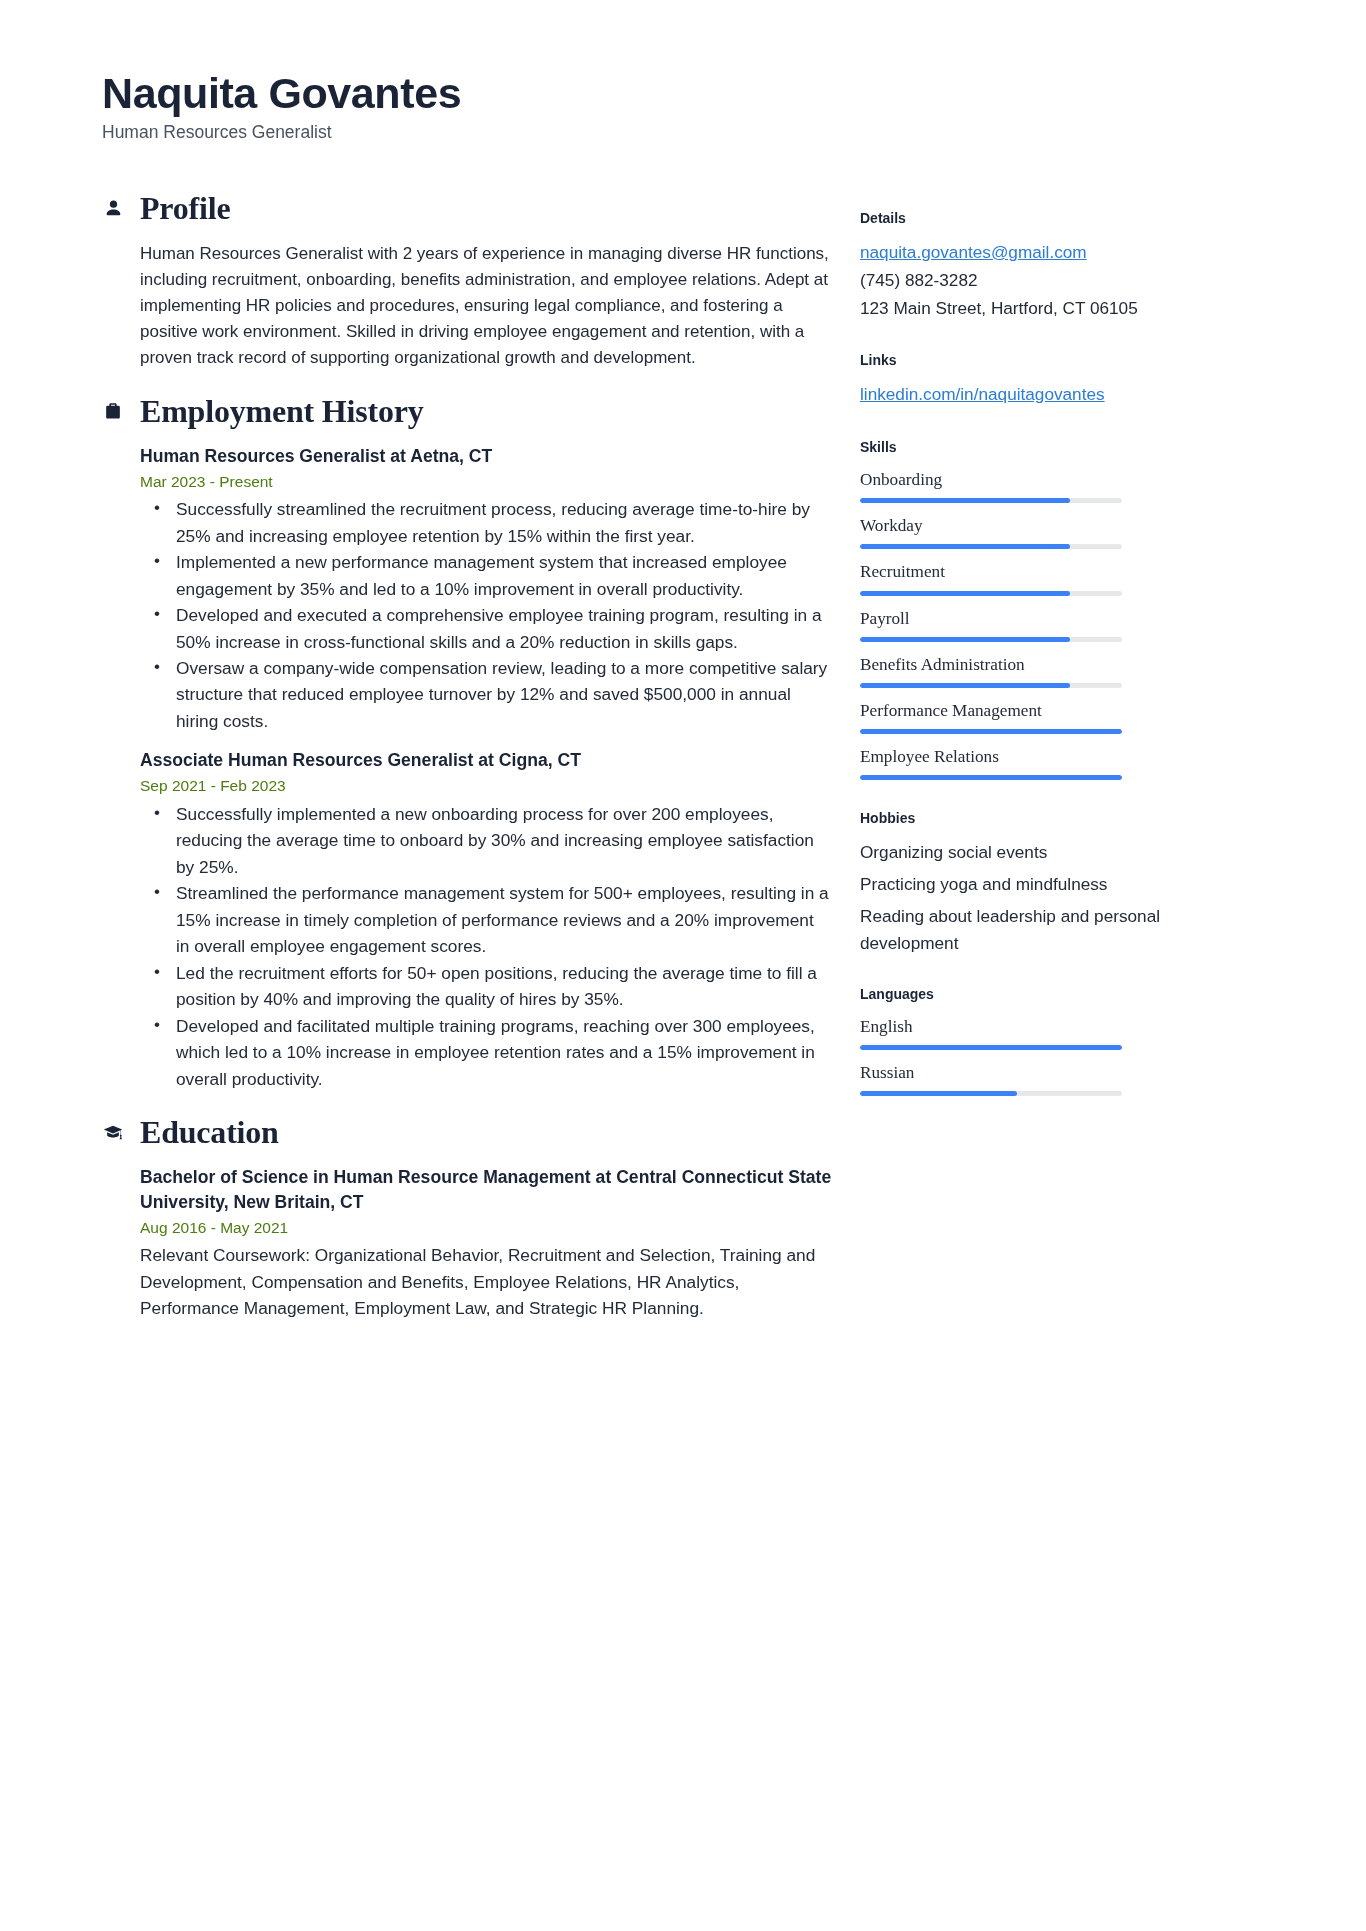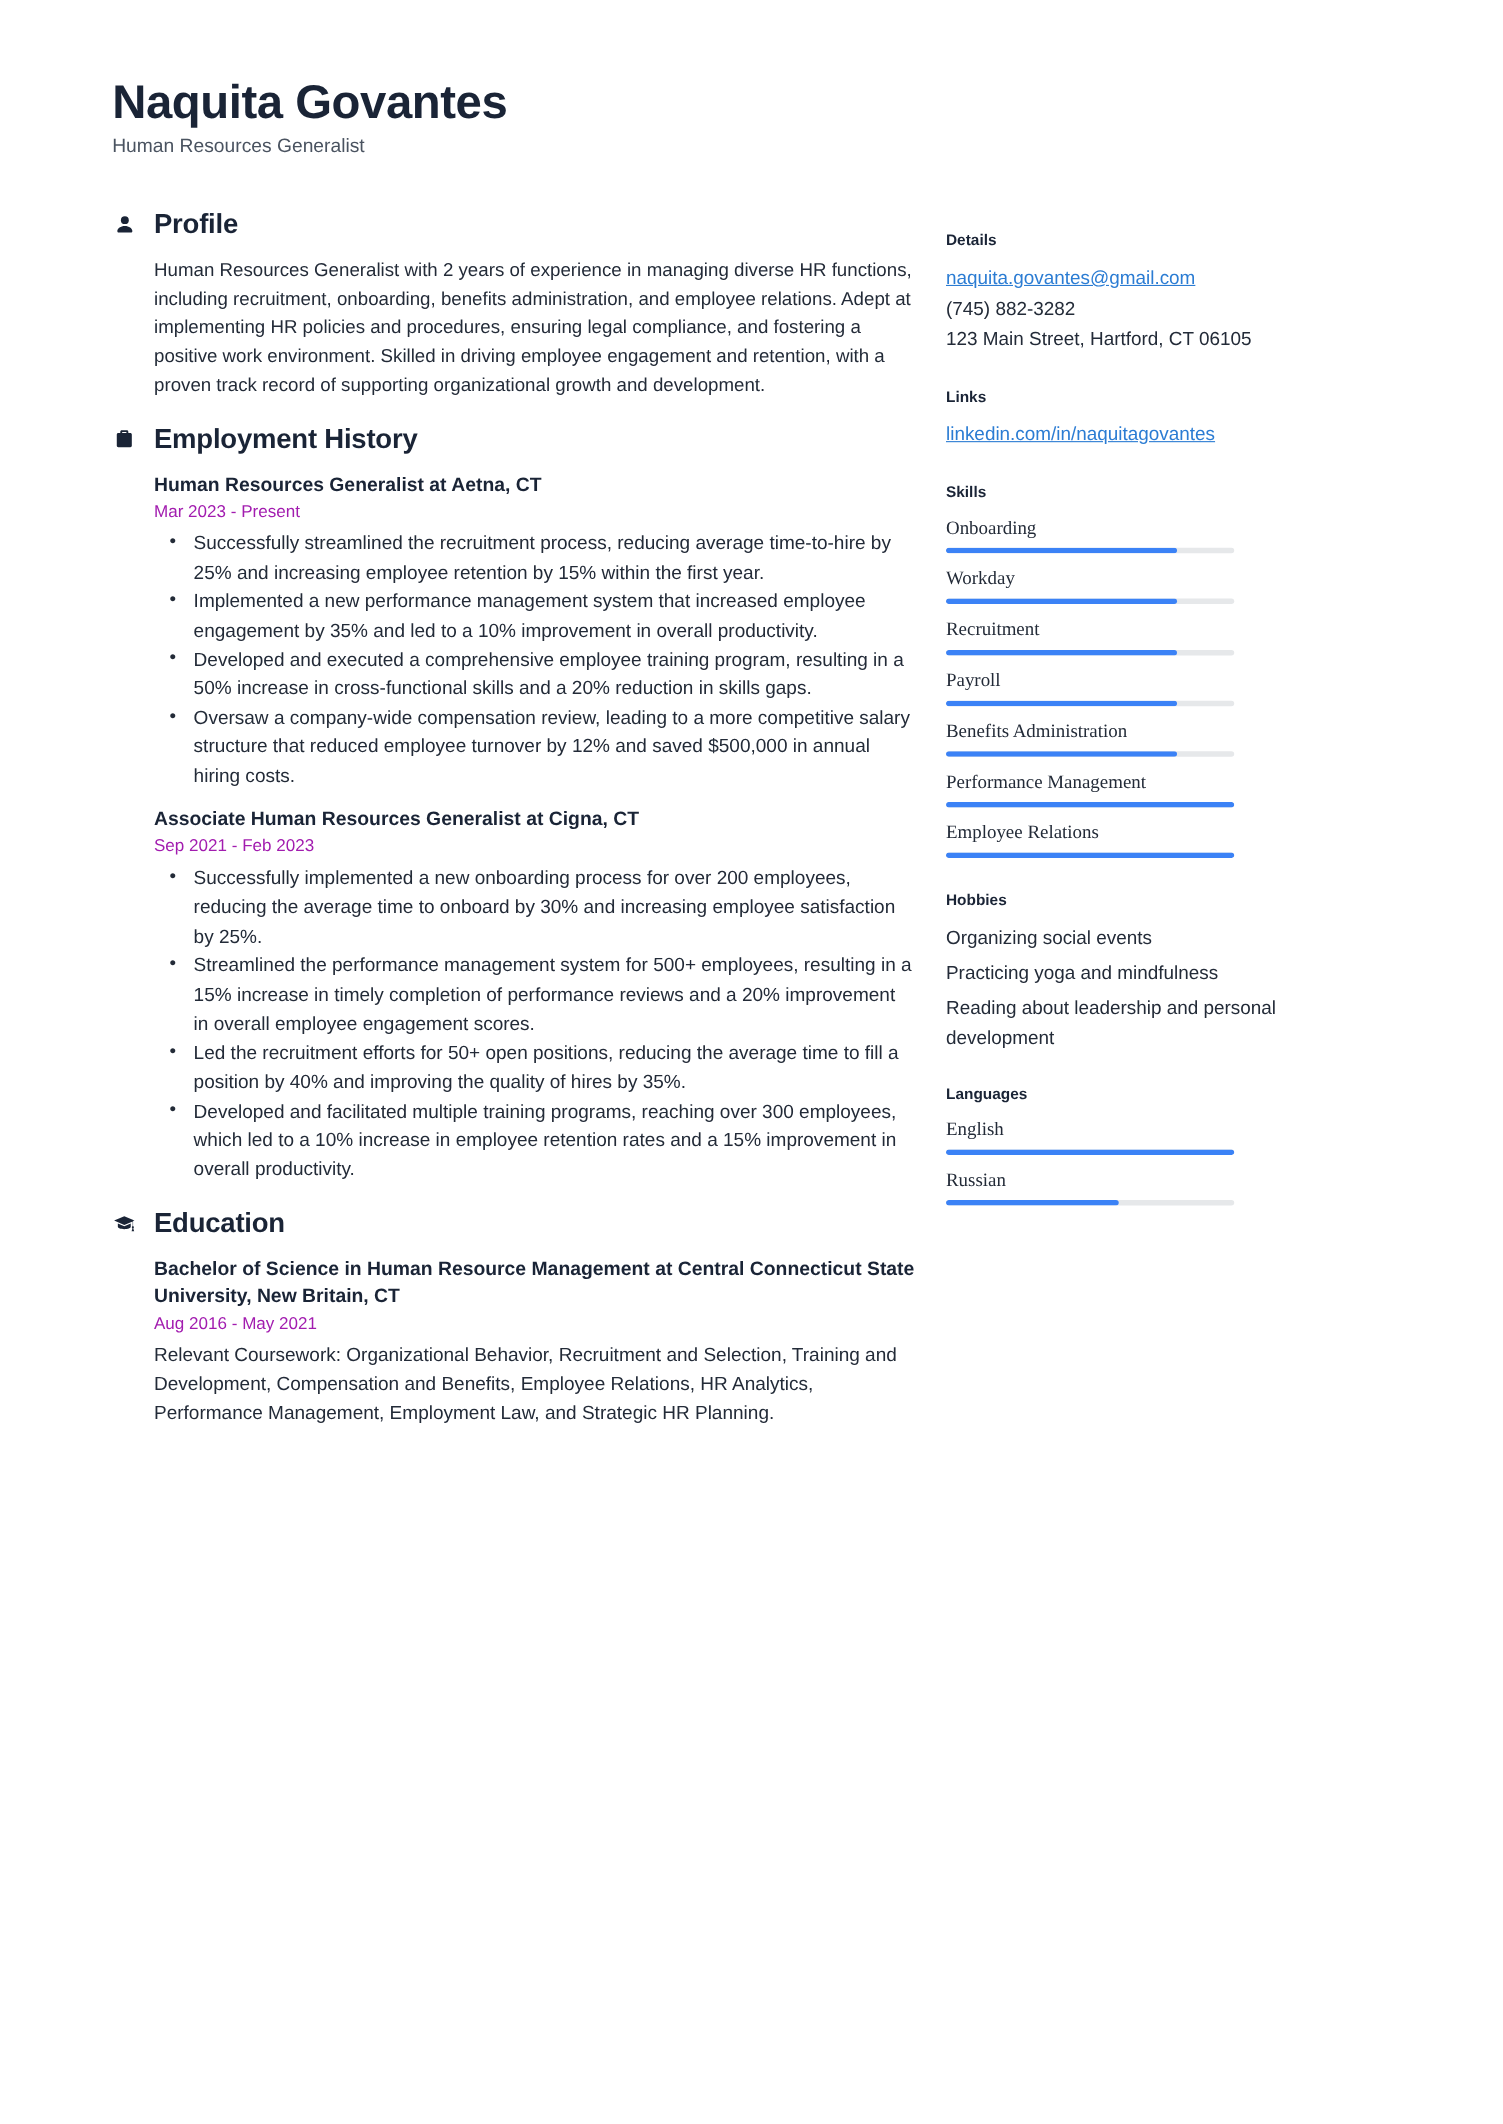--- a/index.html
+++ b/index.html
@@ -58,25 +58,26 @@
     width: 22px;
     height: 22px;
     flex: 0 0 22px;
     display: flex;
     align-items: center;
     justify-content: center;
     color: #1a2436;
   }
   .section-icon svg { display: block; }
   .section-title {
-    font-size: 25px;
+    font-size: 32px;
     font-weight: 700;
     color: #1a2436;
     line-height: 1.15;
     letter-spacing: -0.2px;
+    font-family: Liberation Serif, serif;
   }
   .section-body { padding-left: 38px; }
 
   .para {
     font-size: 17px;
     line-height: 1.53;
     color: #232b38;
     margin: 0;
   }
 
@@ -84,21 +85,21 @@
   .entry { margin-bottom: 4px; }
   .entry-title {
     font-size: 17.6px;
     font-weight: 700;
     color: #1a2436;
     line-height: 1.42;
     margin: 0 0 2px 0;
   }
   .entry-date {
     font-size: 15.5px;
-    color: #a21caf;
+    color: #4d7c0f;
     line-height: 1.4;
     margin: 0 0 4px 0;
   }
   ul.bullets {
     margin: 0 0 14px 0;
     padding-left: 34px;
     list-style: none;
   }
   ul.bullets li {
     position: relative;

